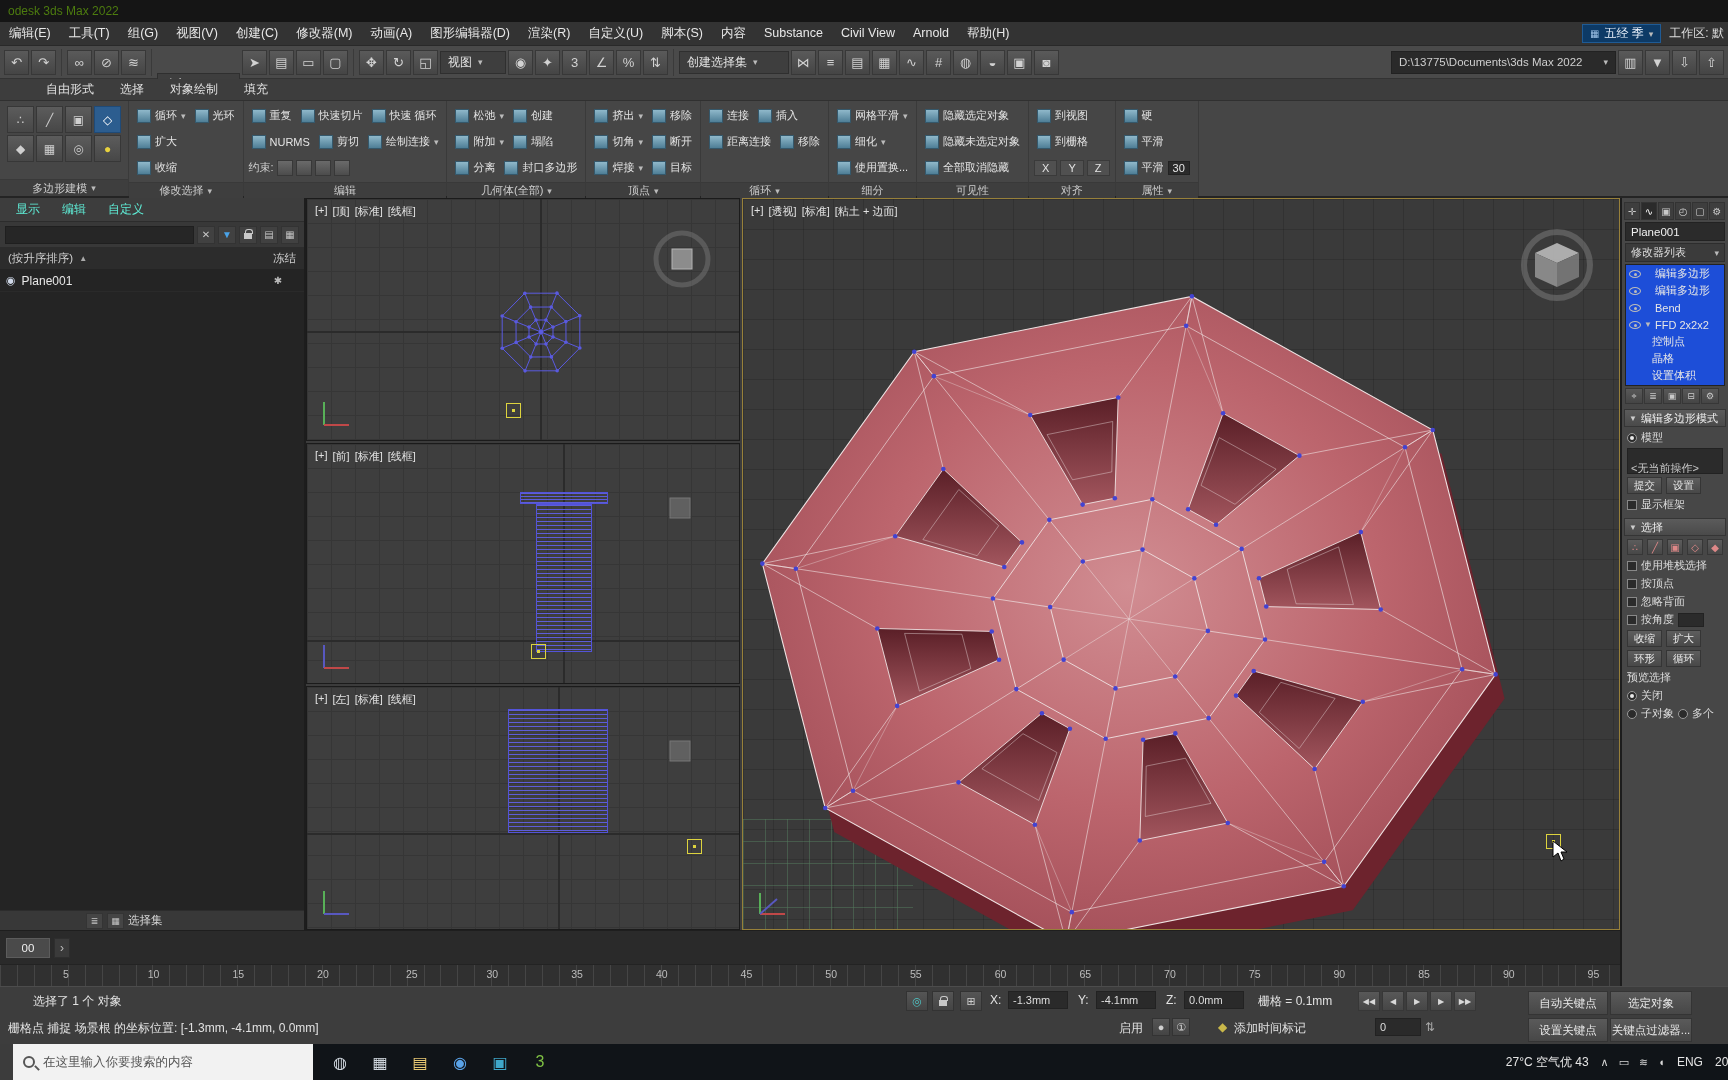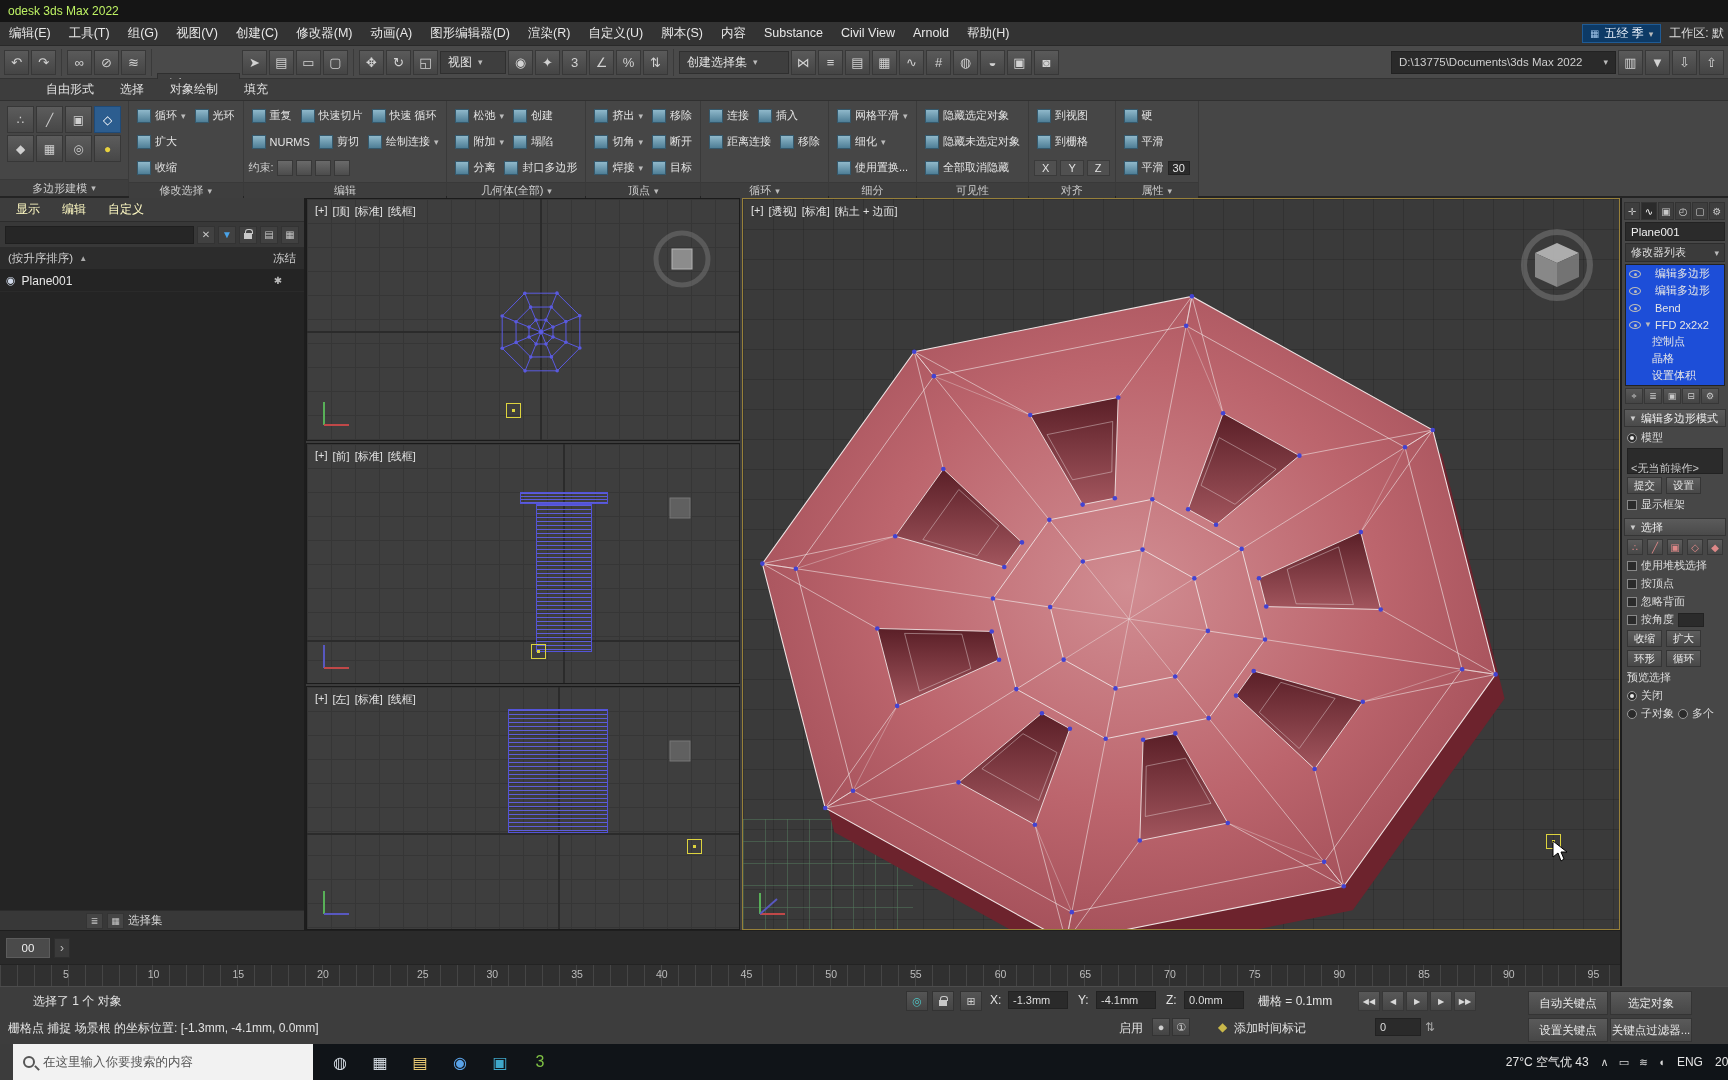--- a/index.html
+++ b/index.html
@@ -1,20 +1,20 @@
 <!DOCTYPE html>
 <html><head>
 <meta charset="utf-8">
 <style>
 *{margin:0;padding:0;box-sizing:border-box}
 html,body{width:1728px;height:1080px;background:#262626;font-family:"Liberation Sans","DejaVu Sans",sans-serif;color:#ddd;overflow:hidden;font-size:12px}
 .app{position:relative;width:1728px;height:1080px;background:#3c3c3c}
 .darr{font-size:9px;color:#bbb}
 
-.titlebar{position:absolute;left:0;top:0;width:1728px;height:22px;background:#151515;color:#bef264;font-size:12px;line-height:22px;padding-left:8px}
+.titlebar{position:absolute;left:0;top:0;width:1728px;height:22px;background:#151515;color:#4d7c0f;font-size:12px;line-height:22px;padding-left:8px}
 .menubar{position:absolute;left:0;top:22px;width:1728px;height:24px;background:#333;display:flex;align-items:center;border-bottom:1px solid #292929}
 .menu-items{display:flex}
 .menu-item{padding:0 9px;line-height:23px;font-size:12.5px;color:#e8e8e8;white-space:nowrap}
 .menubar-right{margin-left:auto;display:flex;align-items:center;gap:8px;padding-right:4px}
 .ws-chip{background:#0d3a66;border:1px solid #1f5b95;height:19px;display:flex;align-items:center;gap:5px;padding:0 7px;font-size:12px;color:#e8f0fa}
 .wsi{font-size:10px;color:#9fc3e8}
 .ws-label{font-size:12px;color:#ddd;white-space:nowrap;overflow:hidden;max-width:70px}
 
 .toolbar{position:absolute;left:0;top:46px;width:1728px;height:33px;background:#4a4a4a;display:flex;align-items:center;gap:2px;padding:0 4px;border-bottom:1px solid #333}
 .ticon{width:25px;height:25px;background:linear-gradient(#5a5a5a,#454545);border:1px solid #383838;color:#d2d2d2;font-size:13px;display:flex;align-items:center;justify-content:center;flex:none}
@@ -36,21 +36,21 @@
 .cicon{width:16px;height:16px;background:linear-gradient(#6a6a6a,#4c4c4c);border:1px solid #383838;flex:none}
 .valbox{background:#2b2b2b;border:1px solid #222;padding:0 4px;font-size:11px;color:#e8e8e8}
 .rlabel{height:17px;font-size:11px;color:#cdcdcd;display:flex;align-items:center;justify-content:center;gap:4px;background:#3e3e3e;margin:2px -5px 0;border-top:1px solid #393939;white-space:nowrap;padding:0 6px}
 .pgrid{display:grid;grid-template-columns:repeat(4,27px);grid-auto-rows:27px;gap:2px;padding:3px 2px}
 .ptile{background:linear-gradient(#5c5c5c,#474747);border:1px solid #373737;color:#cfcfcf;font-size:12px;display:flex;align-items:center;justify-content:center}
 .ptile.on{background:#2c5d8f;border-color:#1f4a77;color:#fff}
 .ptile.yel{color:#e8d23e}
 
 .explorer{position:absolute;left:0;top:198px;width:306px;height:732px;background:#333;border-right:2px solid #1d1d1d;display:flex;flex-direction:column}
 .exmenus{height:24px;background:#3d3d3d;display:flex;align-items:center;padding-left:6px;gap:2px;border-bottom:1px solid #2c2c2c}
-.exmenu{padding:0 10px;font-size:12px;color:#fef9c3}
+.exmenu{padding:0 10px;font-size:12px;color:#5eead4}
 .exsearch{height:26px;display:flex;align-items:center;gap:3px;padding:0 5px;background:#383838;border-bottom:1px solid #2c2c2c}
 .exinput{flex:1;height:18px;background:#262626;border:1px solid #1f1f1f}
 .exbtn{width:18px;height:18px;display:flex;align-items:center;justify-content:center;font-size:10px;color:#c8c8c8;background:#414141;border:1px solid #333}
 .exbtn.funnel{color:#4aa3e8}
 .lockg{width:8px;height:6px;background:#c8c8c8;position:relative;margin-top:3px}
 .lockg:before{content:"";position:absolute;left:1px;top:-4px;width:6px;height:4px;border:1.5px solid #c8c8c8;border-bottom:none;border-radius:3px 3px 0 0}
 .exheads{height:22px;display:flex;align-items:center;background:#2c2c2c;border-bottom:1px solid #242424;font-size:11.5px;color:#cfcfcf;padding:0 8px;gap:6px}
 .exheads .sp{flex:1}
 .sortarr{font-size:8px;color:#aaa}
 .exlist{flex:1;background:#242424;overflow:hidden}
@@ -995,21 +995,21 @@
 
   <div class="trackstrip">
     <span class="tbubble">00</span>
     <span class="tstep">›</span>
   </div>
   <div class="ruler" id="ruler">
       <span class="tick" style="left: 63px;">5</span>
       <span class="tick" style="left: 147.7px;">10</span>
       <span class="tick" style="left: 232.4px;">15</span>
       <span class="tick" style="left: 317.1px;">20</span>
-      <span class="tick" style="left: 417px;">25</span>
+      <span class="tick" style="left: 406px;">25</span>
       <span class="tick" style="left: 486.5px;">30</span>
       <span class="tick" style="left: 571.2px;">35</span>
       <span class="tick" style="left: 655.9px;">40</span>
       <span class="tick" style="left: 740.6px;">45</span>
       <span class="tick" style="left: 825.3px;">50</span>
       <span class="tick" style="left: 910px;">55</span>
       <span class="tick" style="left: 994.7px; text-align: right;">60</span>
       <span class="tick" style="left: 1079.4px;">65</span>
       <span class="tick" style="left: 1164.1px;">70</span>
       <span class="tick" style="left: 1248.8px;">75</span>

